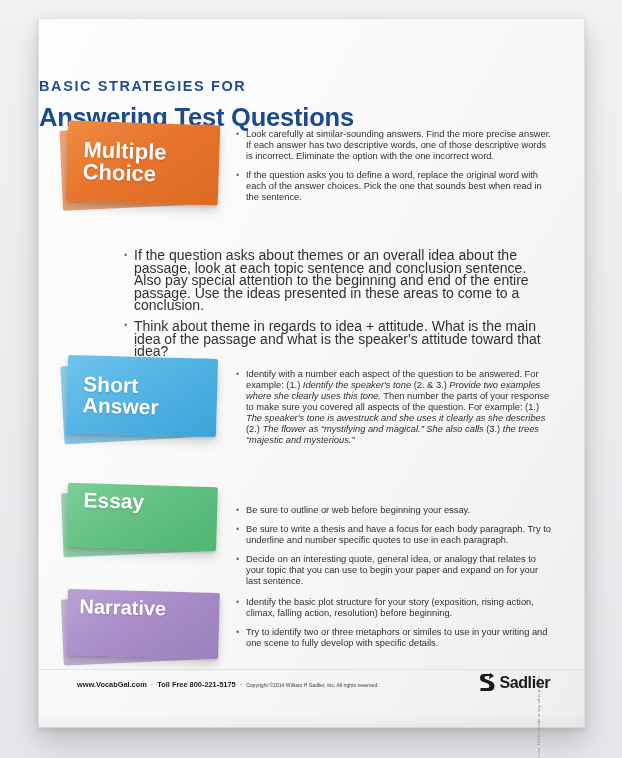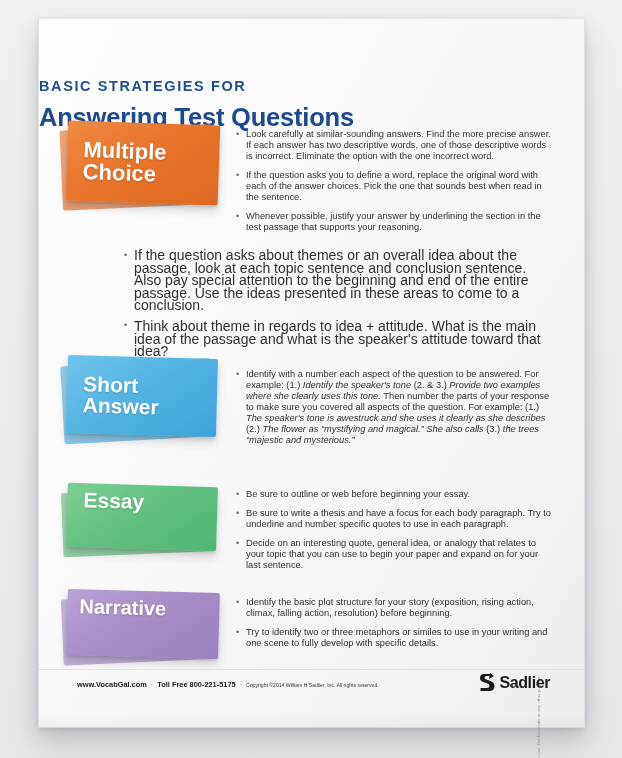--- a/index.html
+++ b/index.html
@@ -158,21 +158,20 @@
         <div class="front" style="width:152px;height:80px;background:linear-gradient(145deg,#ef8b43 0%,#e8742c 45%,#dd6a22 100%);transform:rotate(1.9deg);">
           <div class="label" style="font-size:22px">
             <span>Multiple</span><br>
             <span>Choice</span>
           </div>
         </div>
       </div>
       <ul class="bullets" style="left:196px;top:6px;width:320px">
         <li>Look carefully at similar-sounding answers.  Find the more precise answer.  If each answer has two descriptive words, one of those descriptive words is incorrect.  Eliminate the option with the one incorrect word.</li>
         <li>If the question asks you to define a word, replace the original word with each of the answer choices.  Pick the one that sounds best when read in the sentence.</li>
-        <li>Whenever possible, justify your answer by underlining the section in the test passage that supports your reasoning.</li>
       </ul>
       <ul class="bullets wide" style="left:84px;top:126px;width:432px">
         <li>If the question asks about themes or an overall idea about the passage, look at each topic sentence and conclusion sentence.  Also pay special attention to the beginning and end of the entire passage.  Use the ideas presented in these areas to come to a conclusion.</li>
         <li>Think about theme in regards to idea + attitude.  What is the main idea of the passage and what is the speaker's attitude toward that idea?</li>
       </ul>
     </div>
 
     <div class="section" style="top:338px">
       <div class="tag" style="top:0">
         <div class="back" style="width:150px;height:78px;background:linear-gradient(150deg,#54b4e4,#3ba0d6);transform:rotate(-3.2deg) translate(-5px,5px);"></div>
@@ -190,21 +189,21 @@
 
     <div class="section" style="top:466px">
       <div class="tag" style="top:0">
         <div class="back" style="width:150px;height:64px;background:linear-gradient(150deg,#63c183,#49b06d);transform:rotate(-2.4deg) translate(-5px,5px);"></div>
         <div class="front" style="width:150px;height:64px;background:linear-gradient(145deg,#7ccf96 0%,#63c183 45%,#4fb573 100%);transform:rotate(1.7deg);align-items:flex-start;padding-top:6px;">
           <div class="label" style="font-size:21px">
             <span>Essay</span>
           </div>
         </div>
       </div>
-      <ul class="bullets" style="left:196px;top:4px;width:320px">
+      <ul class="bullets" style="left:196px;top:20px;width:320px">
         <li>Be sure to outline or web before beginning your essay.</li>
         <li>Be sure to write a thesis and have a focus for each body paragraph.  Try to underline and number specific quotes to use in each paragraph.</li>
         <li>Decide on an interesting quote, general idea, or analogy that relates to your topic that you can use to begin your paper and expand on for your last sentence.</li>
       </ul>
     </div>
 
     <div class="section" style="top:572px">
       <div class="tag" style="top:0">
         <div class="back" style="width:152px;height:66px;background:linear-gradient(150deg,#a98ec8,#9479ba);transform:rotate(-2.6deg) translate(-5px,5px);"></div>
         <div class="front" style="width:152px;height:66px;background:linear-gradient(145deg,#b9a2d4 0%,#a98ec8 45%,#9a80bd 100%);transform:rotate(1.6deg);align-items:flex-start;padding-top:7px;">

